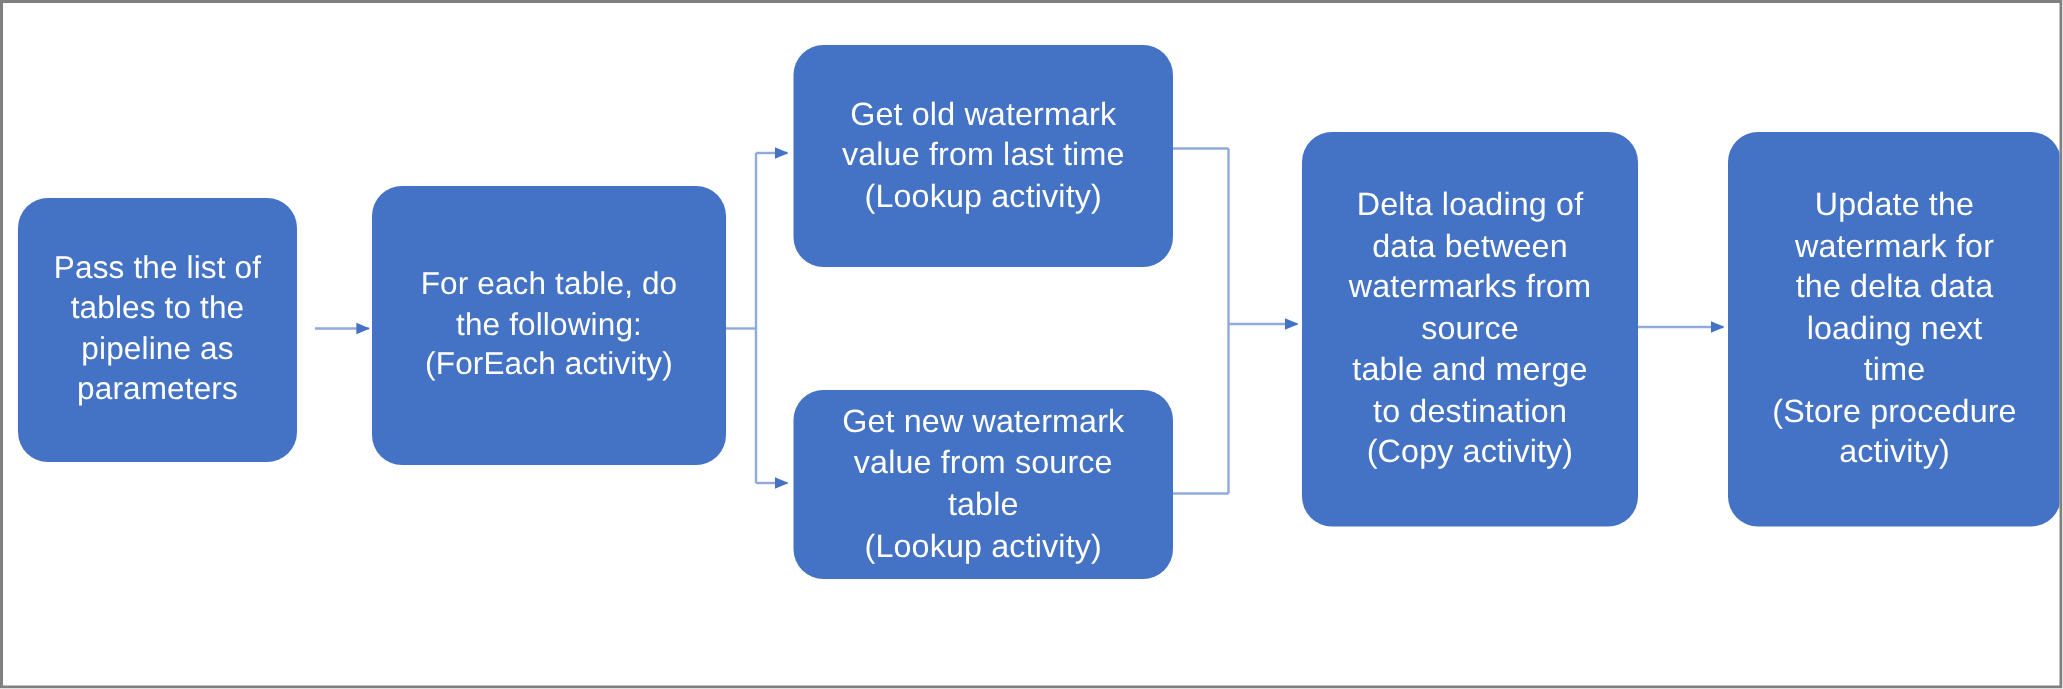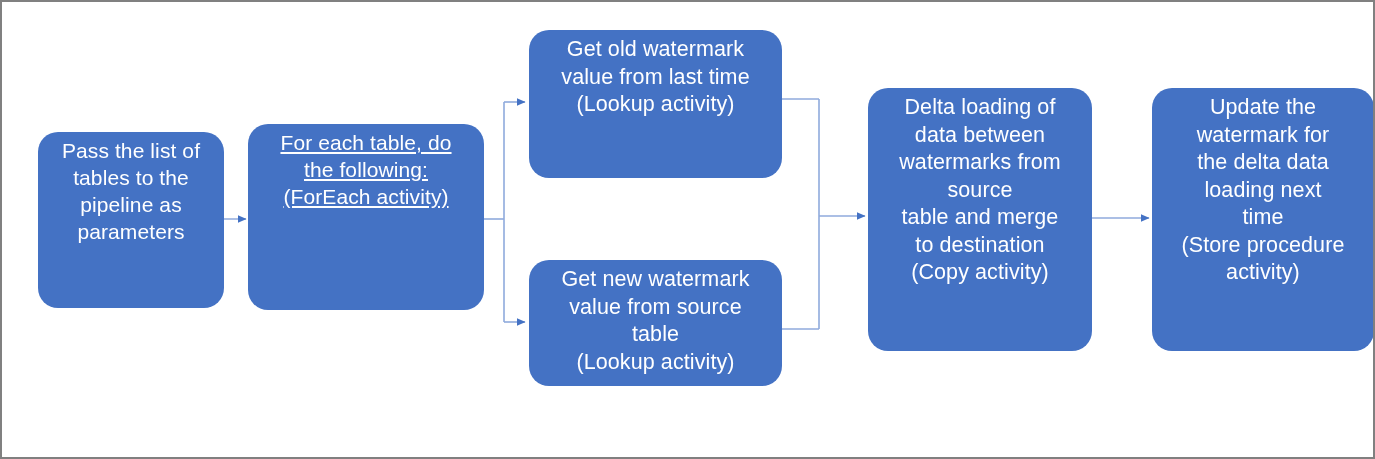--- a/index.html
+++ b/index.html
@@ -19,37 +19,37 @@
     border: 2px solid #808080;
     overflow: hidden;
   }
   .node {
     position: absolute;
     box-sizing: border-box;
     background: #4472C4;
     border-radius: 20px;
     color: #ffffff;
     display: flex;
-    align-items: flex-start;
+    align-items: center;
     justify-content: center;
     text-align: center;
     line-height: 1.28;
     letter-spacing: 0.1px;
     padding: 6px 8px;
     white-space: pre-line;
     user-select: none;
   }
   .node-text {
     display: block;
     width: 100%;
     white-space: pre-line;
   }
   
-  #node-pass-tables      { left: 36px;   top: 130px; width: 186px; height: 176px; font-size: 21px; }
-  #node-foreach          { left: 246px;  top: 122px; width: 236px; height: 186px; font-size: 21px; text-decoration: underline; }
+  #node-pass-tables      { left: 10px;   top: 130px; width: 186px; height: 176px; font-size: 21px; }
+  #node-foreach          { left: 246px;  top: 122px; width: 236px; height: 186px; font-size: 21px; }
   #node-old-watermark    { left: 527px;  top: 28px;  width: 253px; height: 148px; font-size: 21.5px; }
   #node-new-watermark    { left: 527px;  top: 258px; width: 253px; height: 126px; font-size: 21.5px; }
   #node-delta-loading    { left: 866px;  top: 86px;  width: 224px; height: 263px; font-size: 21.5px; }
   #node-update-watermark { left: 1150px; top: 86px;  width: 222px; height: 263px; font-size: 21.5px; }
 
   .connectors {
     position: absolute;
     left: 0;
     top: 0;
     width: 1375px;

